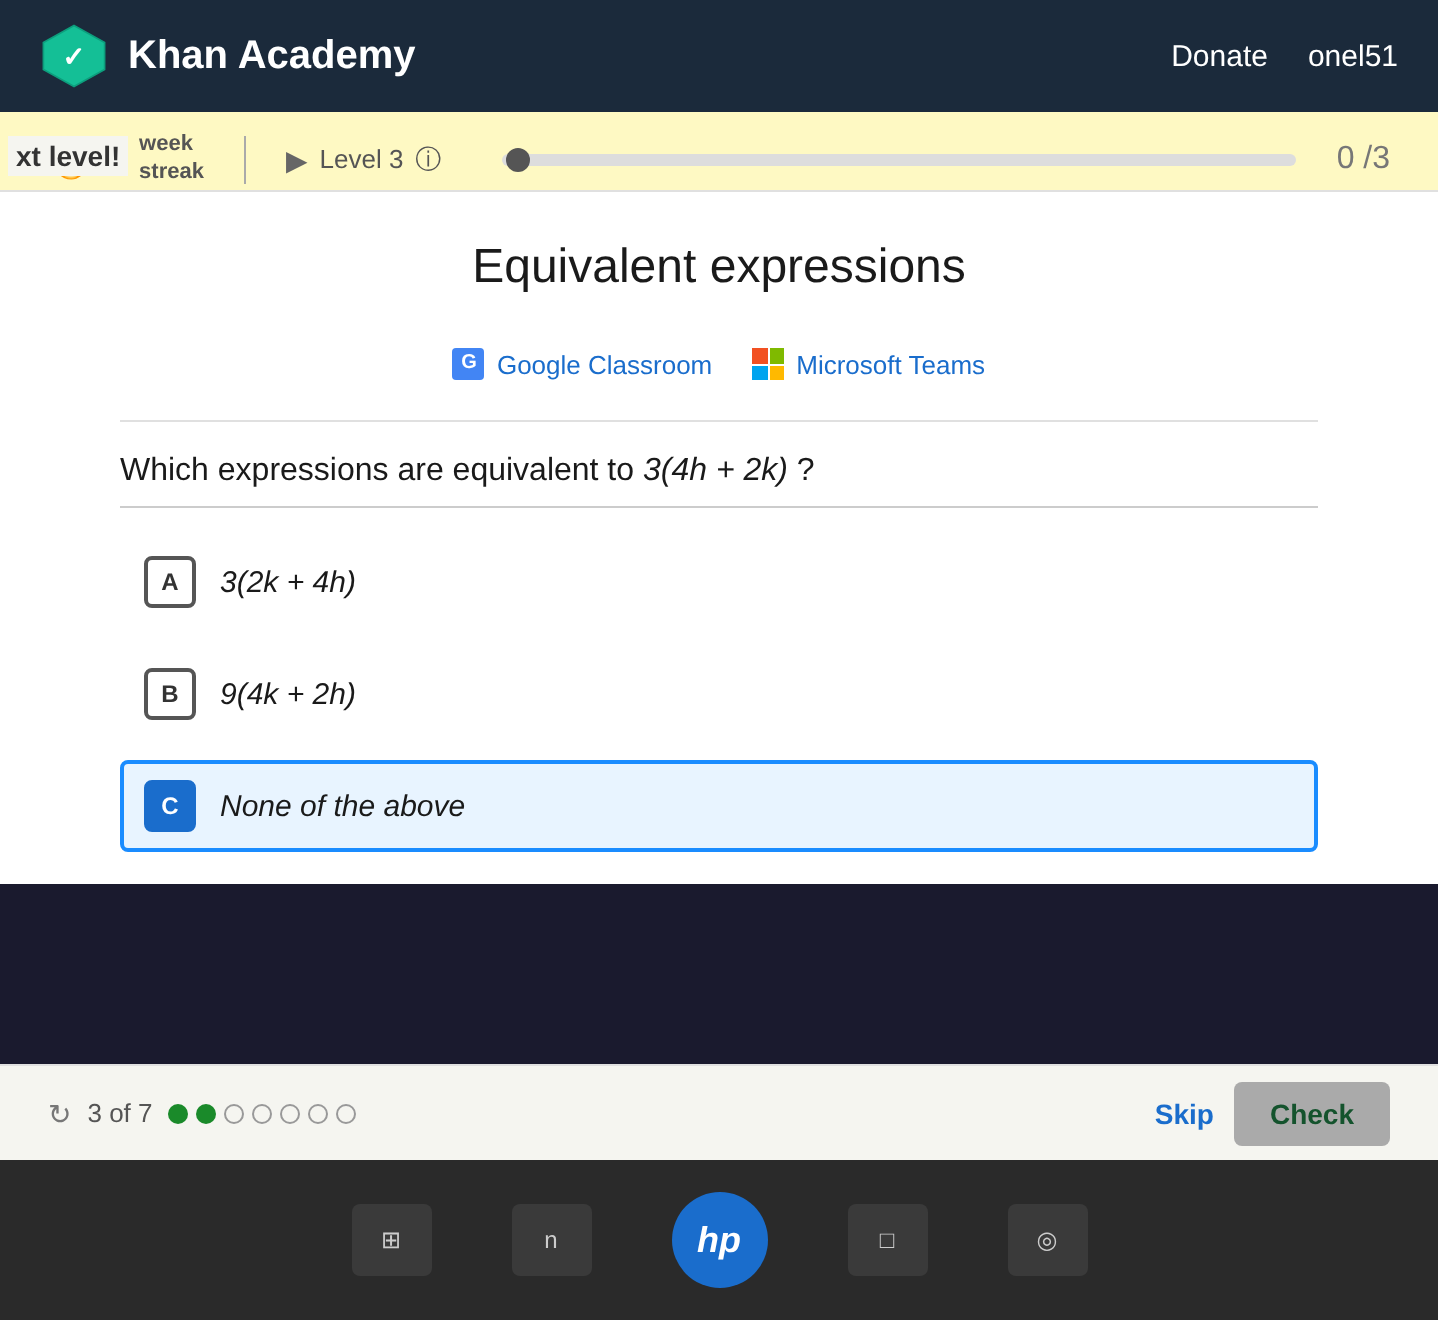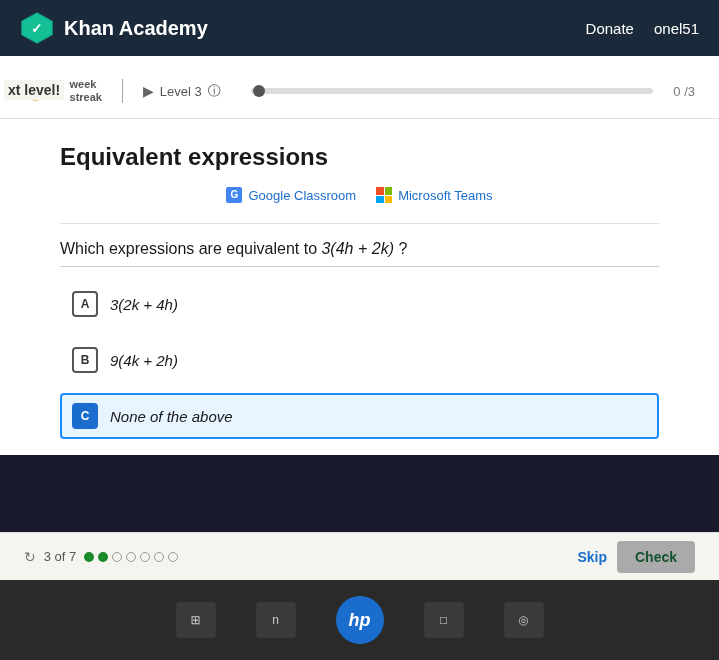--- a/index.html
+++ b/index.html
@@ -50,27 +50,27 @@
       background: none;
       border: none;
     }
     .user-name {
       color: white;
       font-size: 15px;
     }
 
     
     .progress-bar-area {
-      background: #ffffff;
+      background: #fef9c3;
       display: flex;
       align-items: center;
       padding: 8px 24px 0 24px;
       gap: 20px;
       border-bottom: 1px solid #e0e0e0;
-      height: 63px;
+      height: 40px;
     }
     .streak-info {
       display: flex;
       align-items: center;
       gap: 6px;
       font-size: 13px;
       font-weight: 600;
       color: #333;
     }
     .fire-icon {
@@ -114,38 +114,38 @@
     .progress-dot {
       width: 12px;
       height: 12px;
       background: #555;
       border-radius: 50%;
       position: absolute;
       top: -3px;
       left: 2px;
     }
     .progress-count {
-      font-size: 13px;
+      font-size: 16px;
       color: #777;
       white-space: nowrap;
     }
 
     
     .content-panel {
       padding: 24px 60px 16px 60px;
       background: #fff;
       margin: 0;
     }
 
     .question-title {
       font-size: 24px;
-      font-weight: 700;
-      text-align: left;
+      font-weight: 400;
+      text-align: center;
       color: #1a1a1a;
-      margin-bottom: 16px;
+      margin-bottom: 26px;
     }
 
     .share-row {
       display: flex;
       justify-content: center;
       align-items: center;
       gap: 20px;
       margin-bottom: 20px;
     }
     .share-btn {
@@ -465,13 +465,13 @@
 </div>
 
 <div class="taskbar">
   <div class="taskbar-key">⊞</div>
   <div class="taskbar-key">n</div>
   <div class="hp-logo">hp</div>
   <div class="taskbar-key">□</div>
   <div class="taskbar-key">◎</div>
 </div>
 
-<div style="position:absolute; top:80px; left:4px; font-size:14px; color:#333; font-weight:600; background:#f5f5f0; padding:2px 4px;">xt level!</div>
+<div style="position:absolute; top:68px; left:4px; font-size:14px; color:#333; font-weight:600; background:#f5f5f0; padding:2px 4px;">xt level!</div>
 
 </body></html>

